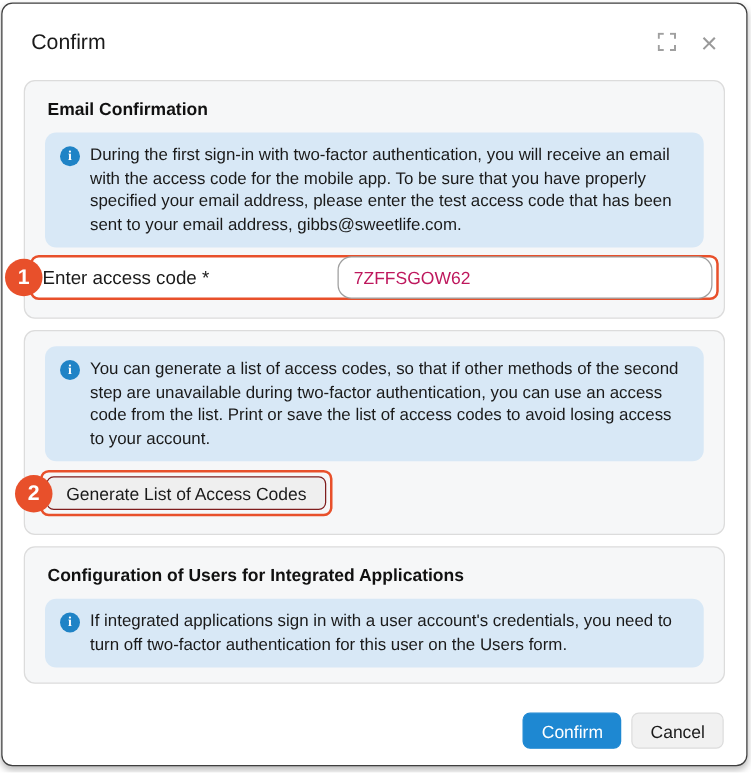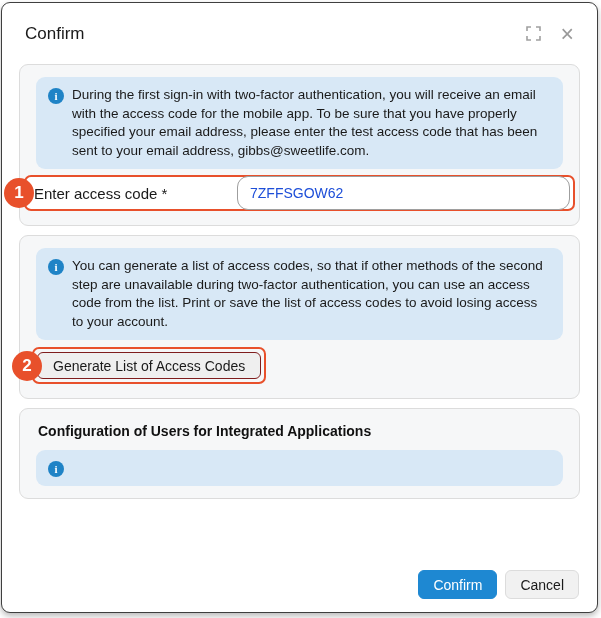--- a/index.html
+++ b/index.html
@@ -91,27 +91,27 @@
   }
   .access-row {
     margin: 6px -12px 2px -12px;
     height: 36px;
     display: flex; align-items: center;
     padding: 0 3px 0 8px;
   }
   .access-label { font-size: 15px; color: #1a1a1a; }
   .access-input {
     margin-left: auto;
-    width: 333px; height: 28px;
+    width: 300px; height: 28px;
     border: 1px solid #9e9e9e;
     border-radius: 11px;
     padding: 16px 12px;
     font-size: 14px;
     font-family: "Liberation Sans", sans-serif;
-    color: #1d4ed8;
+    color: #be185d;
     background: #ffffff;
     outline: none;
   }
   .generate-callout {
     display: inline-block;
     margin: 7px 0 2px -4px;
     padding: 3px;
     background: transparent;
   }
   .generate-btn {
@@ -168,20 +168,21 @@
           </svg>
         </span>
       </button>
       <button class="icon-btn">
         <span class="close-glyph">×</span>
       </button>
     </div>
   </div>
 
   <div class="card">
+    <div class="card-heading">Email Confirmation</div>
     <div class="info-box">
       <span class="info-icon">i</span>
       <span>During the first sign-in with two-factor authentication, you will receive an email with the access code for the mobile app. To be sure that you have properly specified your email address, please enter the test access code that has been sent to your email address, gibbs@sweetlife.com.</span>
     </div>
     <div class="callout access-row">
       <span class="badge">1</span>
       <span class="access-label">Enter access code *</span>
       <input class="access-input" type="text" value="7ZFFSGOW62" style="">
     </div>
   </div>
@@ -194,20 +195,21 @@
     <div class="callout generate-callout">
       <span class="badge">2</span>
       <button class="generate-btn">Generate List of Access Codes</button>
     </div>
   </div>
 
   <div class="card">
     <div class="card-heading">Configuration of Users for Integrated Applications</div>
     <div class="info-box">
       <span class="info-icon">i</span>
+      <span>If integrated applications sign in with a user account's credentials, you need to turn off two-factor authentication for this user on the Users form.</span>
     </div>
   </div>
 
   <div class="dialog-footer">
     <button class="btn btn-confirm">Confirm</button>
     <button class="btn btn-cancel">Cancel</button>
   </div>
 
 </div>
 

